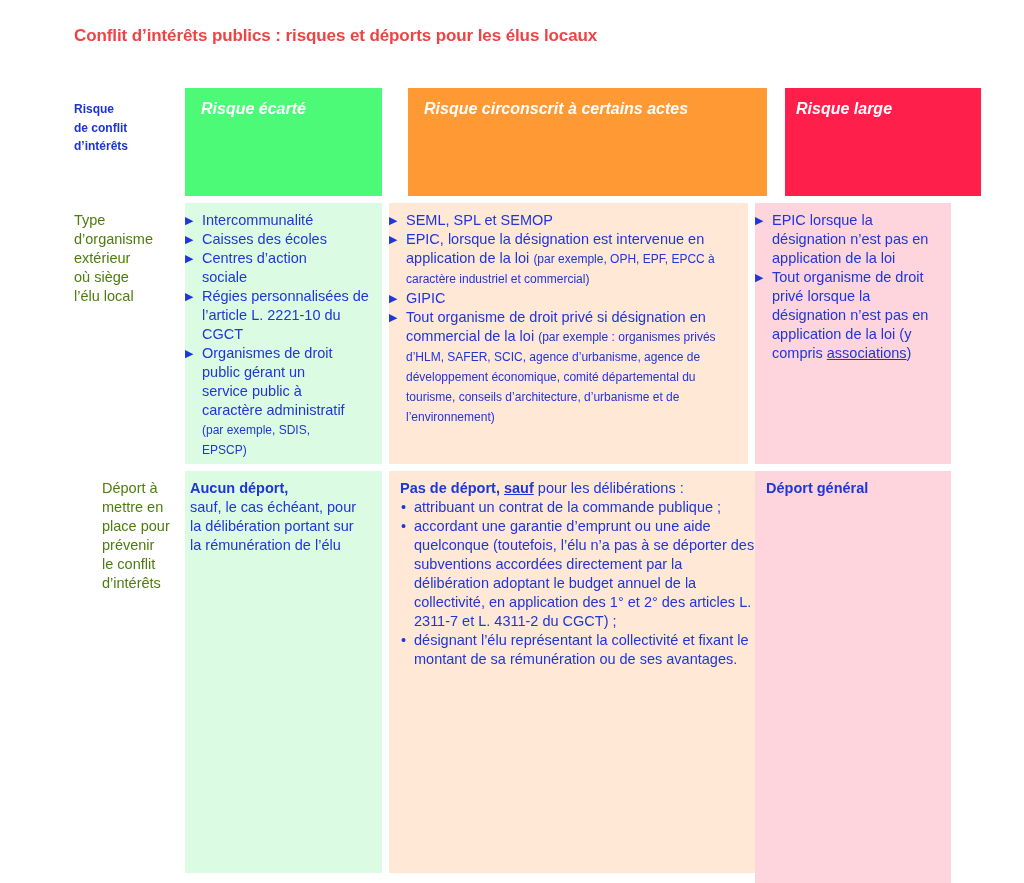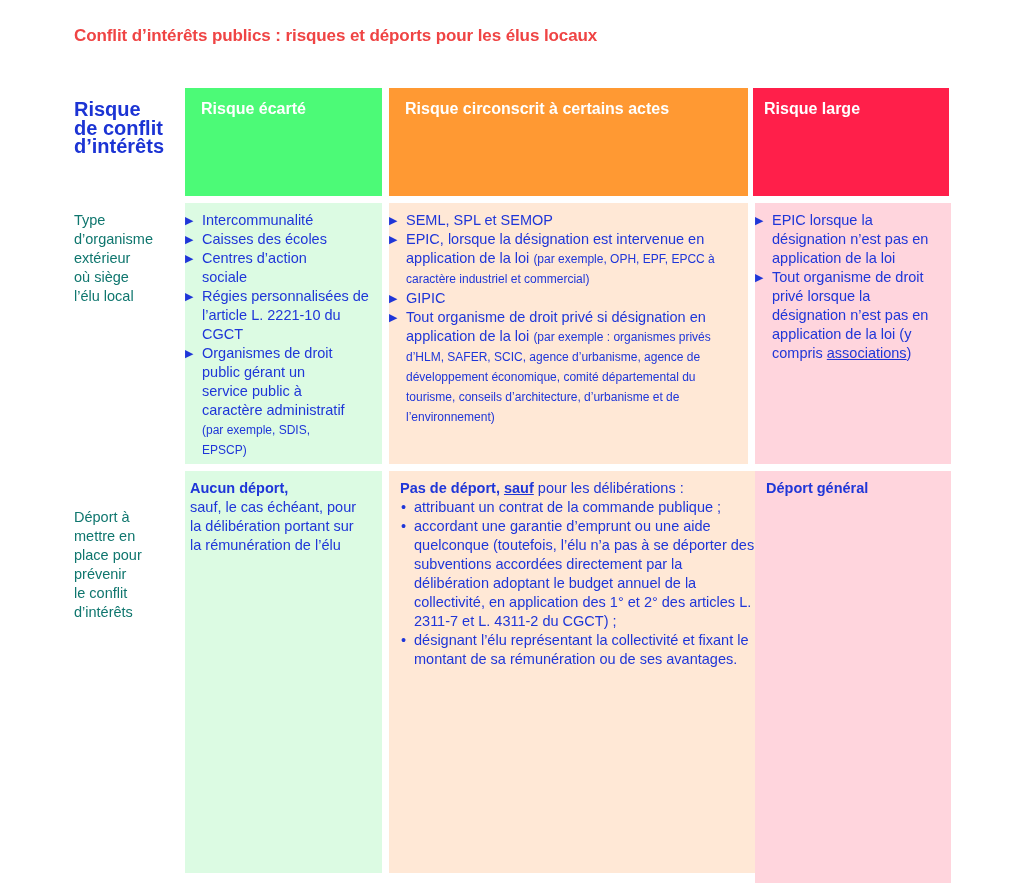--- a/index.html
+++ b/index.html
@@ -1,22 +1,22 @@
 <!DOCTYPE html>
 <html><head>
 <meta charset="utf-8">
 <style>
   html, body { margin: 0; padding: 0; background: #ffffff; }
   body { width: 1024px; height: 883px; position: relative; overflow: hidden;
          font-family: "Liberation Sans", "DejaVu Sans", sans-serif; color: #1f36d8; }
   .title { position: absolute; left: 74px; top: 26px; font-size: 17px; font-weight: bold; color: #ef4444; letter-spacing: -0.1px; }
   .cell { position: absolute; box-sizing: border-box; }
-  .rowlabel { position: absolute; left: 74px; font-size: 14.5px; line-height: 19px; color: #0f766e; }
-  .rowlabel.head { font-weight: bold; font-size: 20px; line-height: 18.5px; top: 100px; color: #1c34d4; }
-  .hdr { font-weight: bold; color: #ffffff; font-size: 16px; padding: 12px 0 0 16px; }
+  .rowlabel { position: absolute; left: 74px; font-size: 14.5px; line-height: 19px; color: #4d7c0f; }
+  .rowlabel.head { font-weight: bold; font-size: 12px; line-height: 18.5px; top: 100px; color: #1c34d4; }
+  .hdr { font-weight: bold; color: #ffffff; font-size: 16px; padding: 12px 0 0 16px; font-style: italic; }
   .g-h { background: #4cfa77; }
   .o-h { background: #ff9933; }
   .r-h { background: #ff1f4a; }
   .g-l { background: #dcfbe3; }
   .o-l { background: #ffe8d6; }
   .r-l { background: #ffd5dd; }
   .body { font-size: 14.5px; line-height: 19px; color: #1f36d8; padding: 8px 10px 0 0; }
   ul.tri { list-style: none; margin: 0; padding: 0; }
   ul.tri li { position: relative; padding-left: 17px; }
   ul.tri li .bullet { position: absolute; left: 0; top: 0; font-size: 11px; line-height: 19px; color: #1f36d8; }
@@ -38,55 +38,55 @@
   <div>de conflit</div>
   <div>d’intérêts</div>
 </div>
 <div class="rowlabel" style="top:211px;">
   <div>Type</div>
   <div>d’organisme</div>
   <div>extérieur</div>
   <div>où siège</div>
   <div>l’élu local</div>
 </div>
-<div class="rowlabel" style="top:508px;">
+<div class="rowlabel" style="top:479px;margin-left:28px;">
   <div>Déport à</div>
   <div>mettre en</div>
   <div>place pour</div>
   <div>prévenir</div>
   <div>le conflit</div>
   <div>d’intérêts</div>
 </div>
 
 <div class="cell hdr g-h" style="left:185px; top:88px; width:197px; height:108px;">
   <span>Risque écarté</span>
 </div>
-<div class="cell hdr o-h" style="left:389px; top:88px; width:359px; height:108px;">
+<div class="cell hdr o-h" style="left:408px; top:88px; width:359px; height:108px;">
   <span>Risque circonscrit à certains actes</span>
 </div>
-<div class="cell hdr r-h" style="left:753px; top:88px; width:196px; height:108px; padding-left:11px;">
+<div class="cell hdr r-h" style="left:785px; top:88px; width:196px; height:108px; padding-left:11px;">
   <span>Risque large</span>
 </div>
 
 <div class="cell g-l body" style="left:185px; top:203px; width:197px; height:261px; padding-left:0;">
   <ul class="tri">
     <li><span class="bullet">▶</span><span>Intercommunalité</span></li>
     <li><span class="bullet">▶</span><span>Caisses des écoles</span></li>
     <li style="padding-right:40px;"><span class="bullet">▶</span><span>Centres d’action sociale</span></li>
     <li style="padding-right:0;"><span class="bullet">▶</span><span>Régies personnalisées de l’article L. 2221-10 du CGCT</span></li>
     <li style="padding-right:20px;"><span class="bullet">▶</span><span>Organismes de droit public gérant un service public à caractère administratif</span> <span class="small">(par exemple, SDIS, EPSCP)</span></li>
   </ul>
 </div>
 
 <div class="cell o-l body" style="left:389px; top:203px; width:359px; height:261px; padding-left:0;">
   <ul class="tri">
     <li><span class="bullet">▶</span><span>SEML, SPL et SEMOP</span></li>
     <li><span class="bullet">▶</span><span>EPIC, lorsque la désignation est intervenue en application de la loi</span> <span class="small">(par exemple, OPH, EPF, EPCC à caractère industriel et commercial)</span></li>
     <li><span class="bullet">▶</span><span>GIPIC</span></li>
-    <li><span class="bullet">▶</span><span>Tout organisme de droit privé si désignation en application de la loi</span> <span class="small">(par exemple : organismes privés d’HLM, SAFER, SCIC, agence d’urbanisme, agence de développement économique, comité départemental du tourisme, conseils d’architecture, d’urbanisme et de l’environnement)</span></li>
+    <li><span class="bullet">▶</span><span>Tout organisme de droit privé si désignation en commercial de la loi</span> <span class="small">(par exemple : organismes privés d’HLM, SAFER, SCIC, agence d’urbanisme, agence de développement économique, comité départemental du tourisme, conseils d’architecture, d’urbanisme et de l’environnement)</span></li>
   </ul>
 </div>
 
 <div class="cell r-l body" style="left:755px; top:203px; width:196px; height:261px; padding-left:0; padding-right:18px;">
   <ul class="tri">
     <li><span class="bullet">▶</span><span>EPIC lorsque la désignation n’est pas en application de la loi</span></li>
     <li><span class="bullet">▶</span><span>Tout organisme de droit privé lorsque la désignation n’est pas en application de la loi (y compris</span> <span class="u">associations</span><span>)</span></li>
   </ul>
 </div>
 

